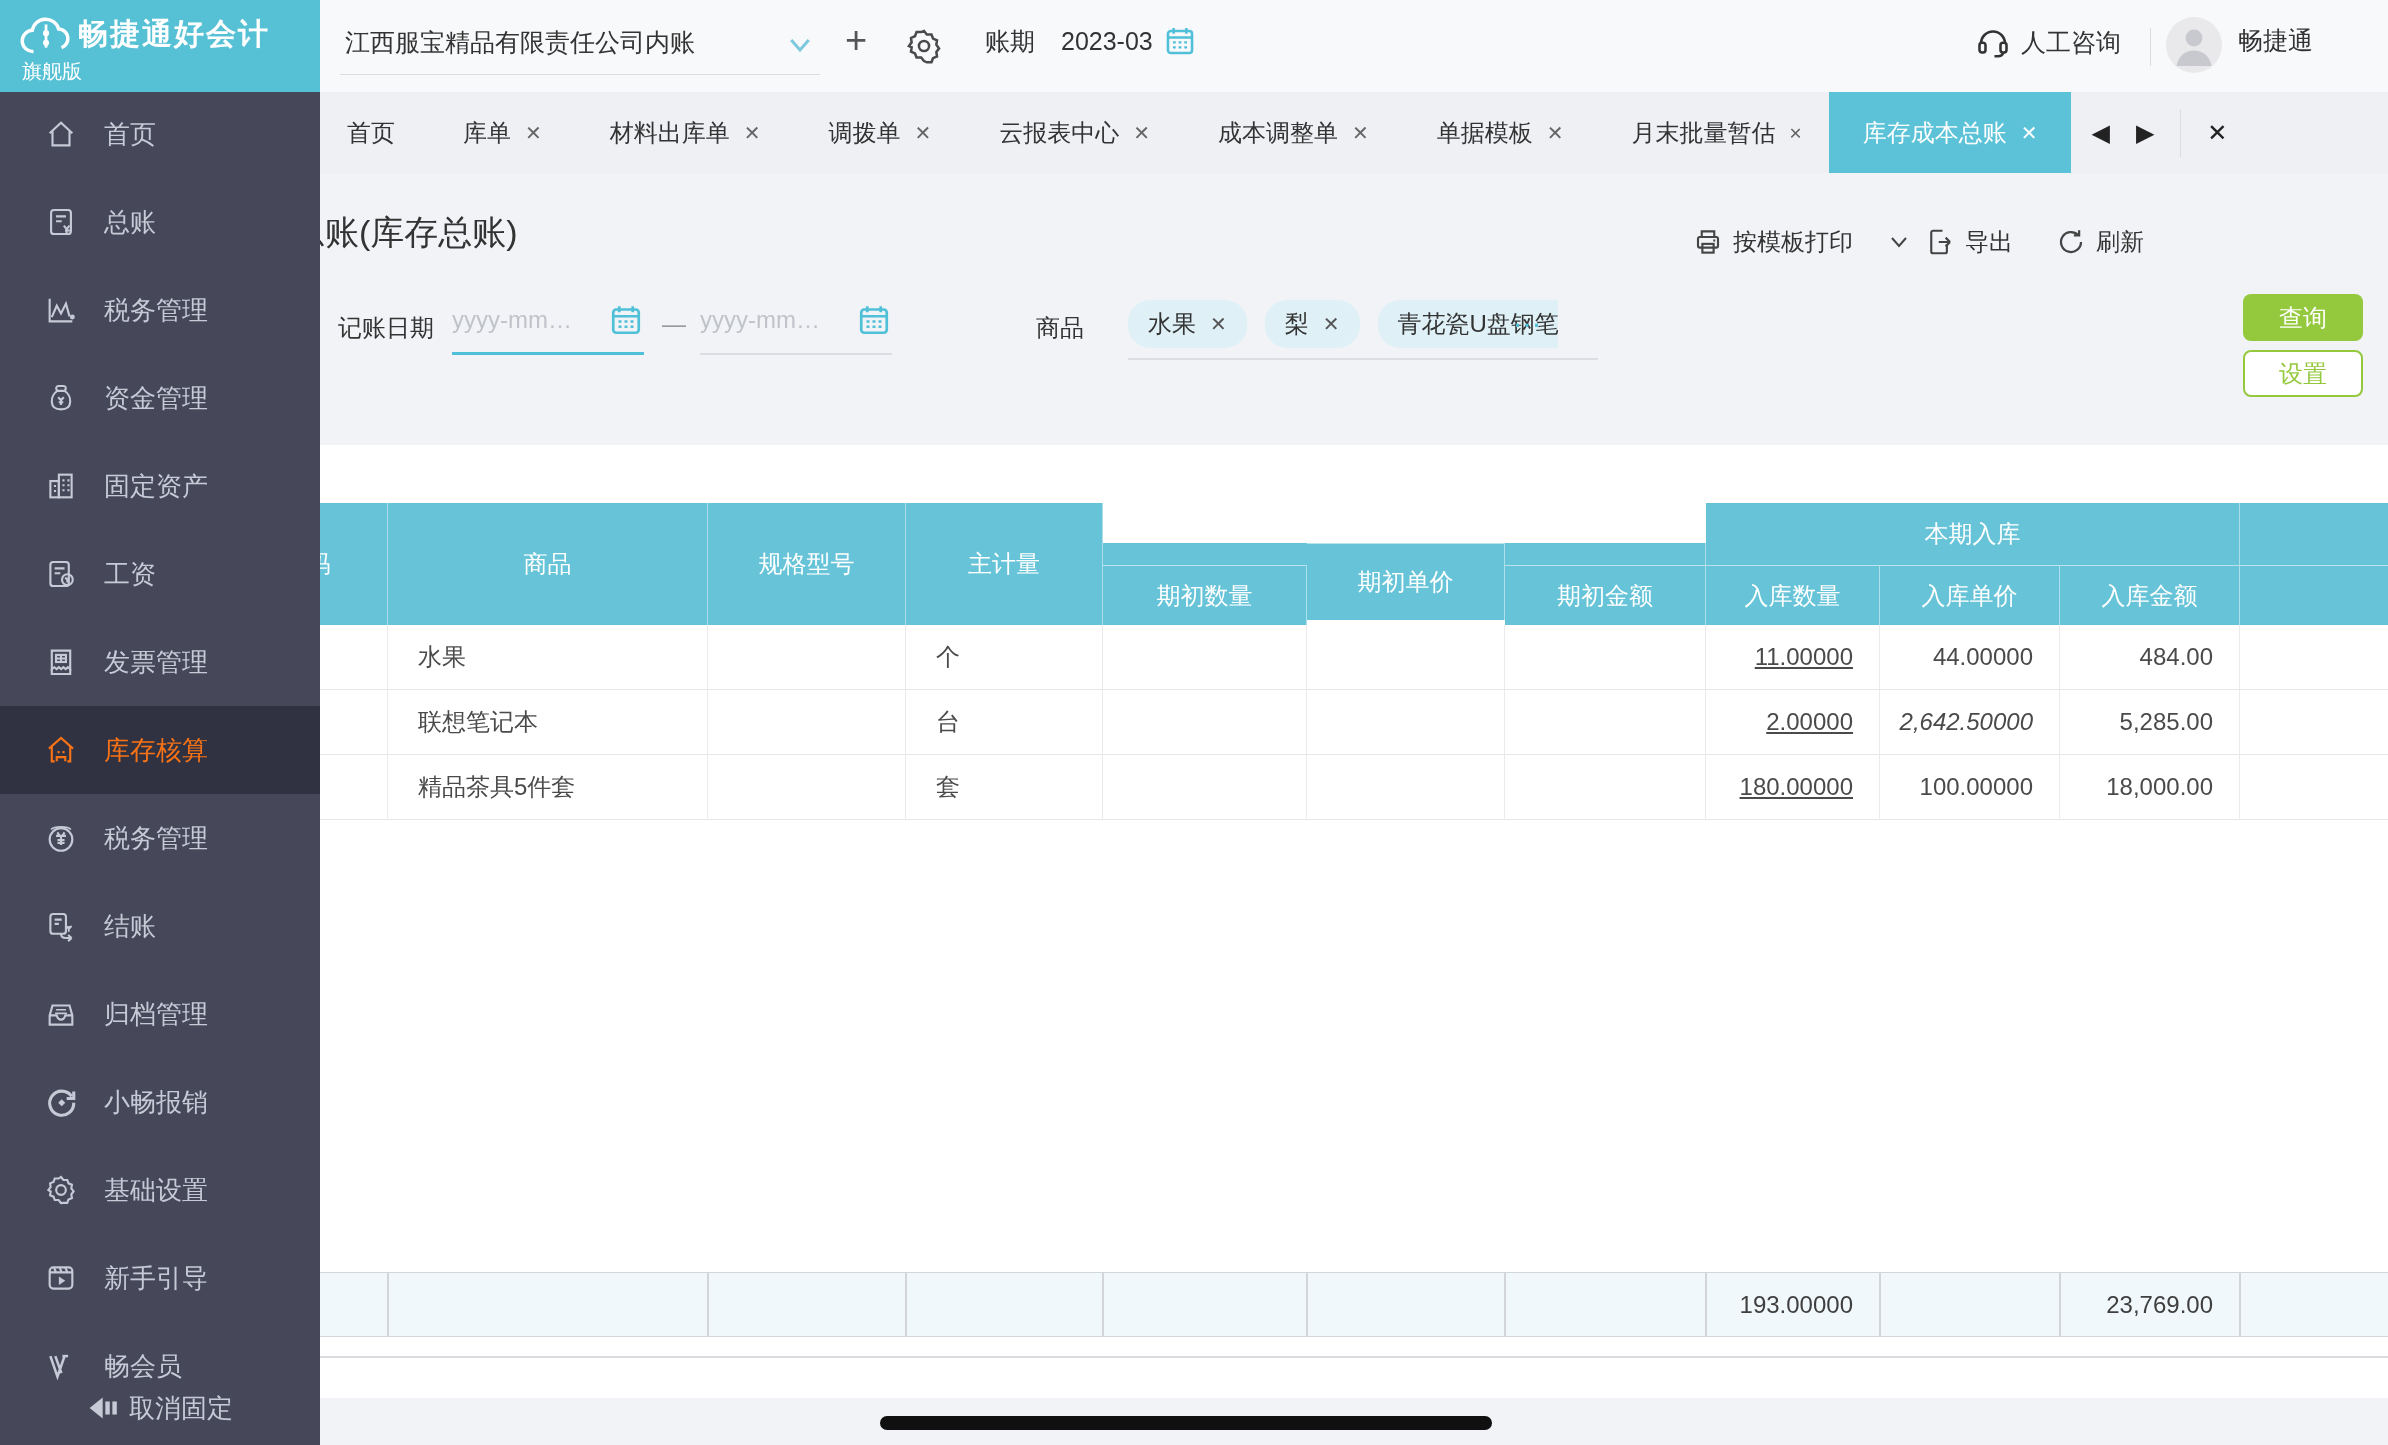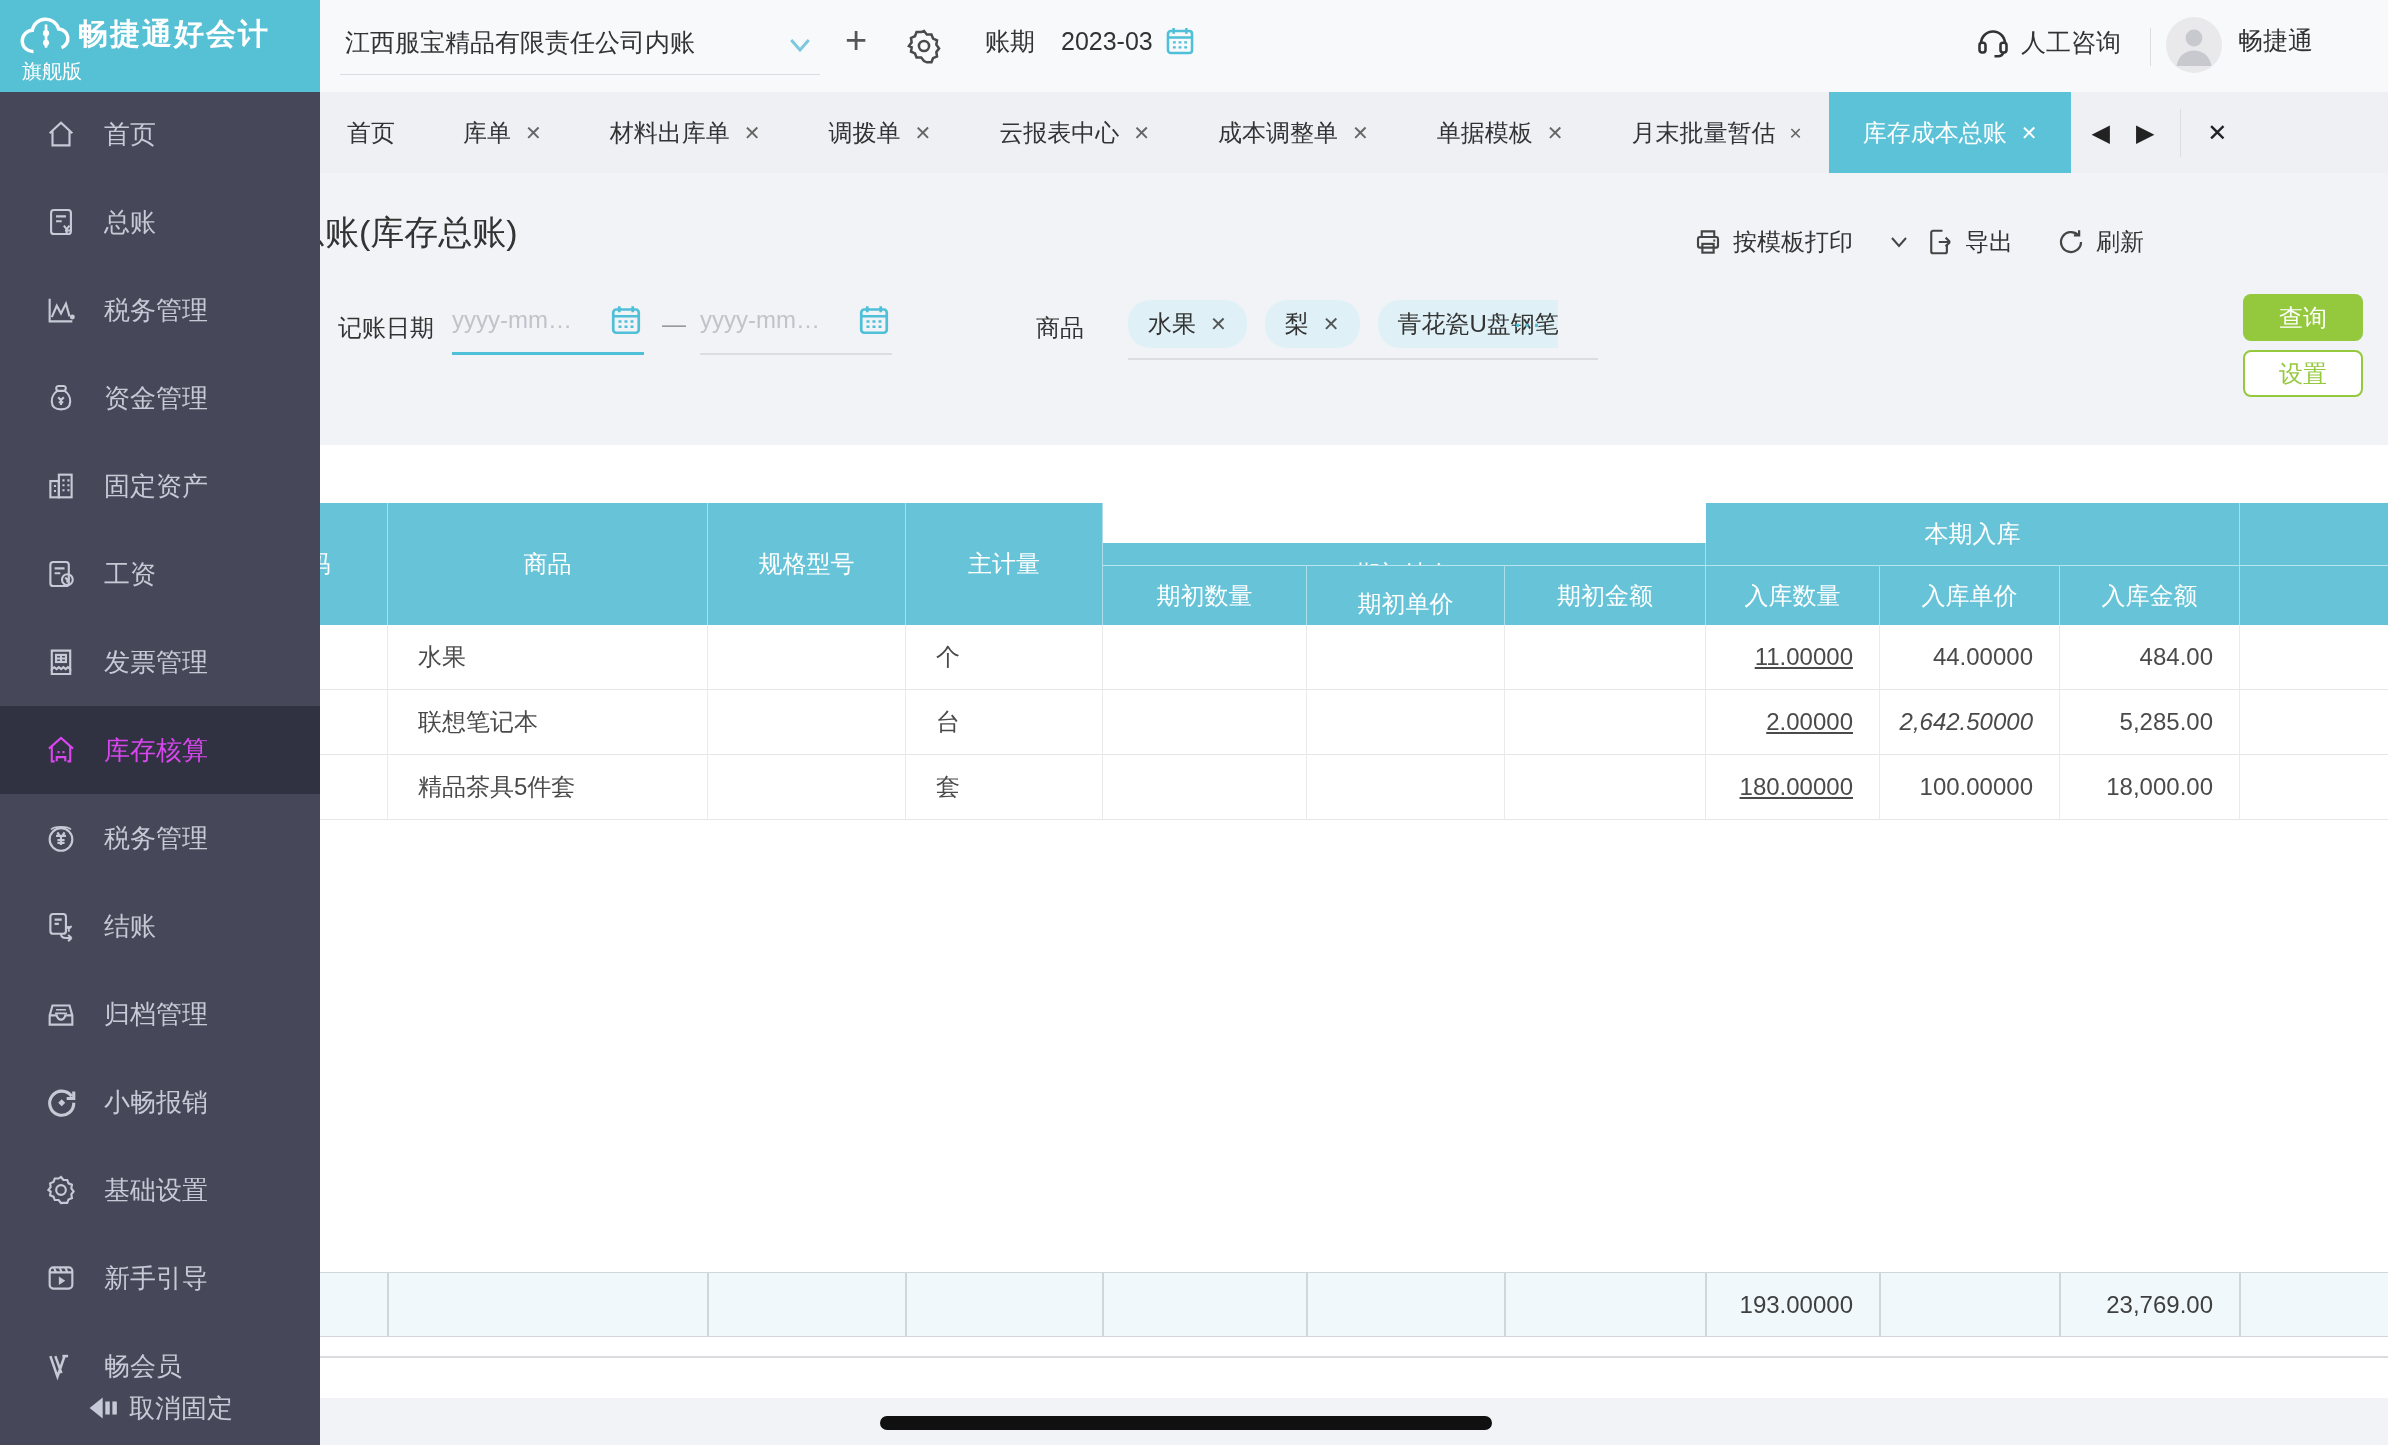--- a/index.html
+++ b/index.html
@@ -51,21 +51,21 @@
   .cell.right{justify-content:flex-end;padding-right:26px;}
   .qty-link{text-decoration:underline;cursor:pointer;}
   .sumcell{background:#F0F8FB;border:1px solid #D2D5D9;font-size:24px;color:#3F3F3F;display:flex;align-items:center;justify-content:flex-end;padding-right:26px;}
   .hairline{height:2px;background:#DBDCDF;}
   .hscroll{height:14px;border-radius:7px;background:#101010;}
   
   .sidebar{left:0;top:0;width:320px;height:1445px;background:#464859;z-index:20;}
   .side-items{position:absolute;left:0;top:90px;width:320px;}
   .side-item{height:88px;display:flex;align-items:center;gap:26px;padding-left:44px;color:#C6CAD6;cursor:pointer;}
   .side-item .lbl{font-size:26px;}
-  .side-item.active{background:#303241;color:#d946ef;}
+  .side-item.active{background:#303241;color:#f97316;}
   .side-item svg{flex:0 0 auto;}
   .unpin{position:absolute;left:0;top:1382px;width:320px;height:52px;display:flex;align-items:center;justify-content:center;gap:8px;color:#C6CAD6;font-size:26px;cursor:pointer;}
   svg{display:block;}
 </style>
 </head>
 <body>
 
 <div id="stage">
 
   <div class="abs topbar">
@@ -243,21 +243,21 @@
   <div class="abs btn ghost" style="left:2243px;top:350px;">设置</div>
 
   <div class="abs panel"></div>
   <div id="table" class="abs" style="left:0;top:0;width:2388px;height:1445px;pointer-events:none;">
       <div class="hcell" style="position: absolute; left: 250px; top: 503px; width: 138px; height: 122px;">码</div>
       <div class="hcell" style="position: absolute; left: 388px; top: 503px; width: 320px; height: 122px;">商品</div>
       <div class="hcell" style="position: absolute; left: 708px; top: 503px; width: 198px; height: 122px;">规格型号</div>
       <div class="hcell" style="position: absolute; left: 906px; top: 503px; width: 197px; height: 122px;">主计量</div>
       <div class="hcell" style="position: absolute; left: 1103px; top: 503px; width: 603px; height: 62px; margin-top: 40px;">期初结存</div>
       <div class="hcell sub" style="position: absolute; left: 1103px; top: 565px; width: 204px; height: 60px;">期初数量</div>
-      <div class="hcell sub" style="position: absolute; left: 1307px; top: 565px; width: 198px; height: 77px;">期初单价</div>
+      <div class="hcell sub" style="position: absolute; left: 1307px; top: 543px; width: 198px; height: 77px;">期初单价</div>
       <div class="hcell sub" style="position: absolute; left: 1505px; top: 565px; width: 201px; height: 60px;">期初金额</div>
       <div class="hcell" style="position: absolute; left: 1706px; top: 503px; width: 534px; height: 62px;">本期入库</div>
       <div class="hcell sub" style="position: absolute; left: 1706px; top: 565px; width: 174px; height: 60px;">入库数量</div>
       <div class="hcell sub" style="position: absolute; left: 1880px; top: 565px; width: 180px; height: 60px;">入库单价</div>
       <div class="hcell sub" style="position: absolute; left: 2060px; top: 565px; width: 180px; height: 60px;">入库金额</div>
       <div class="hcell" style="position: absolute; left: 2240px; top: 503px; width: 264px; height: 62px;"></div>
       <div class="hcell sub" style="position: absolute; left: 2240px; top: 565px; width: 264px; height: 60px;"></div>
       <div class="cell left" style="position: absolute; left: 250px; top: 625px; width: 138px; height: 65px; pointer-events: auto;"></div>
       <div class="cell left" style="position: absolute; left: 388px; top: 625px; width: 320px; height: 65px; pointer-events: auto;">
         <span>水果</span>

